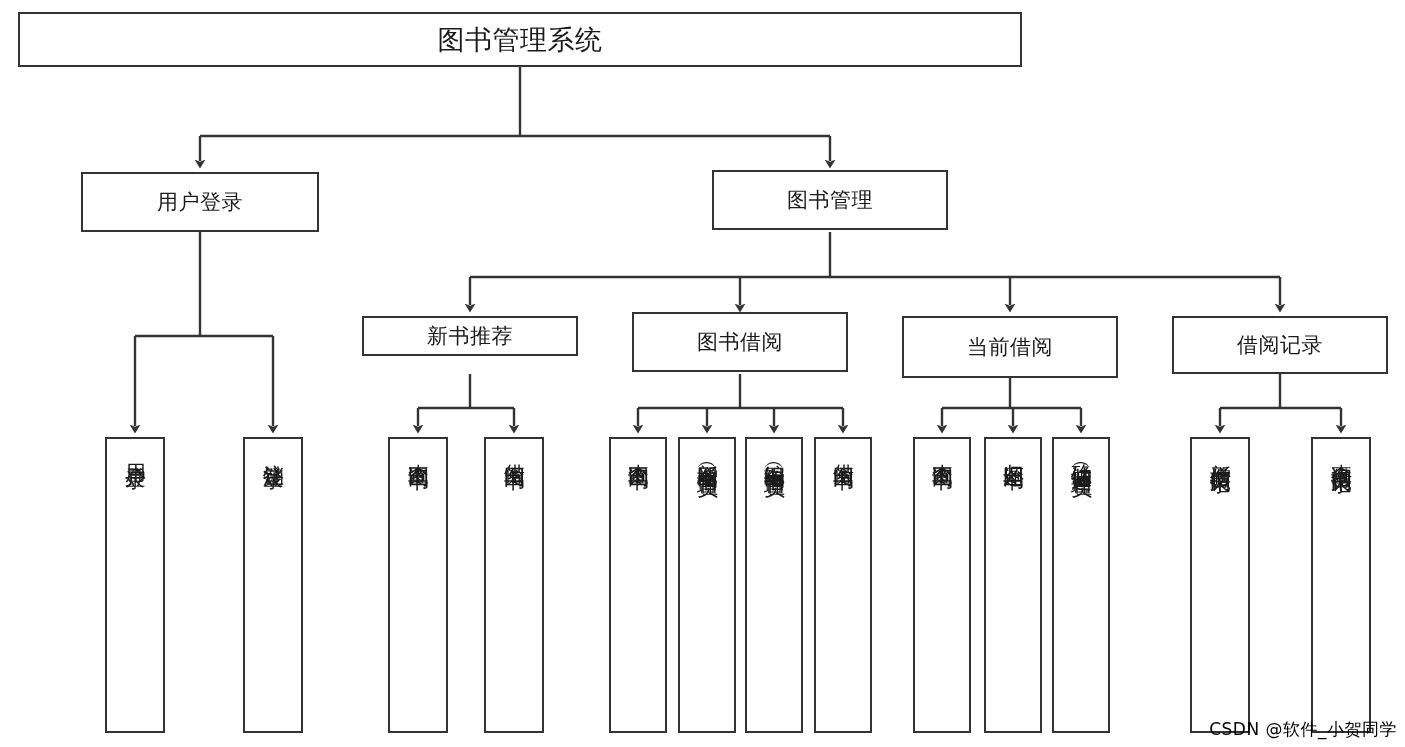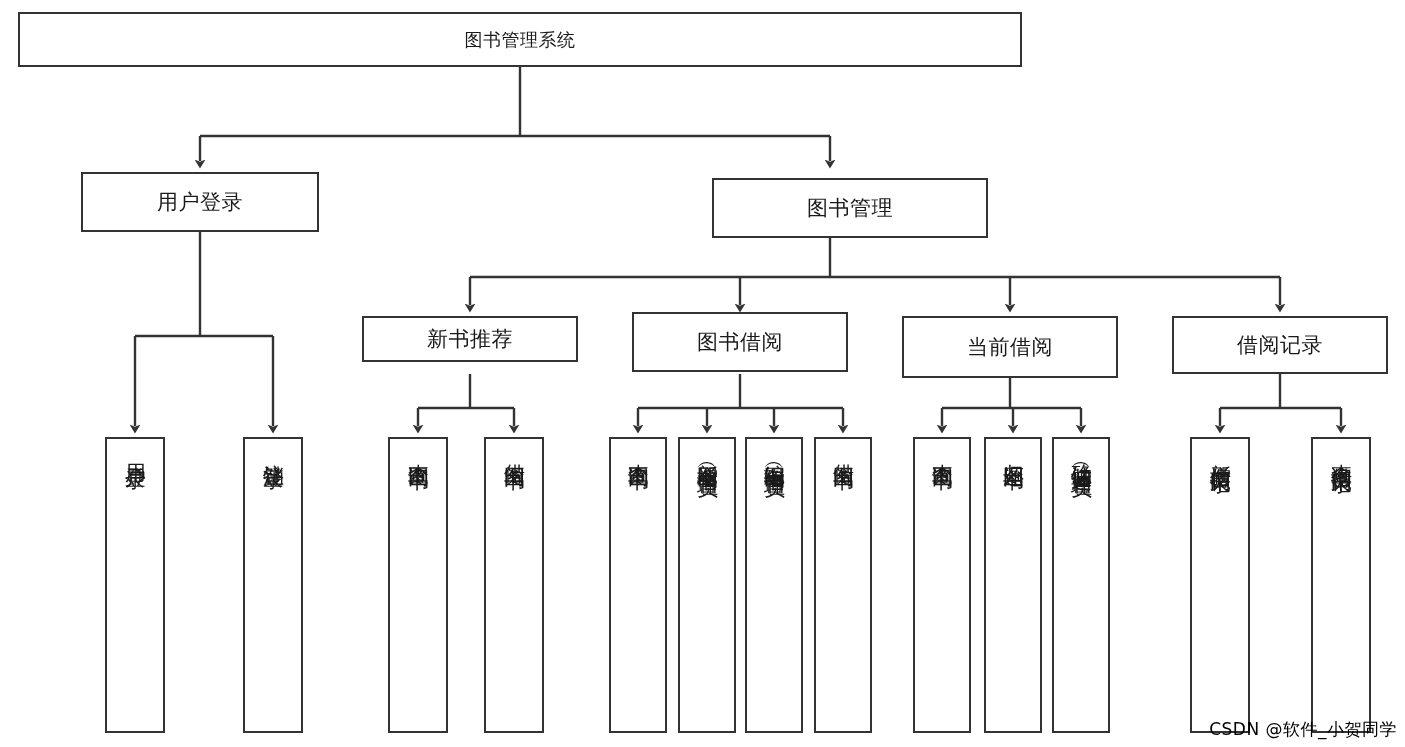--- a/index.html
+++ b/index.html
@@ -52,21 +52,21 @@
     padding-top: 8px;
   }
   .node.vertical .label {
     writing-mode: vertical-rl;
     text-orientation: upright;
     font-size: 21px;
     letter-spacing: 2px;
     line-height: 1;
     margin: 0 auto;
   }
-  .node.root .label { font-size: 18px; }
+  .node.root .label { font-size: 27px; }
   #watermark {
     position: absolute;
     right: 8px;
     bottom: 6px;
     font-size: 17px;
     color: #000000;
     letter-spacing: 0.5px;
     z-index: 5;
     white-space: nowrap;
   }
@@ -118,25 +118,25 @@
       </g>
   </svg>
 
   <div class="node root horizontal" id="n-root" style="left: 18px; top: 12px; width: 1004px; height: 55px;">
     <span class="label">图书管理系统</span>
   </div>
 
   <div class="node horizontal" id="n-l2_user" style="left: 81px; top: 172px; width: 238px; height: 60px;">
     <span class="label">用户登录</span>
   </div>
-  <div class="node horizontal" id="n-l2_book" style="left: 712px; top: 178px; width: 276px; height: 60px;">
+  <div class="node horizontal" id="n-l2_book" style="left: 712px; top: 170px; width: 236px; height: 60px;">
     <span class="label">图书管理</span>
   </div>
 
-  <div class="node horizontal" id="n-l3_new" style="left: 362px; top: 316px; width: 216px; height: 46px;">
+  <div class="node horizontal" id="n-l3_new" style="left: 362px; top: 316px; width: 216px; height: 40px;">
     <span class="label">新书推荐</span>
   </div>
   <div class="node horizontal" id="n-l3_borrow" style="left: 632px; top: 312px; width: 216px; height: 60px;">
     <span class="label">图书借阅</span>
   </div>
   <div class="node horizontal" id="n-l3_current" style="left: 902px; top: 316px; width: 216px; height: 62px;">
     <span class="label">当前借阅</span>
   </div>
   <div class="node horizontal" id="n-l3_record" style="left: 1172px; top: 316px; width: 216px; height: 58px;">
     <span class="label">借阅记录</span>

